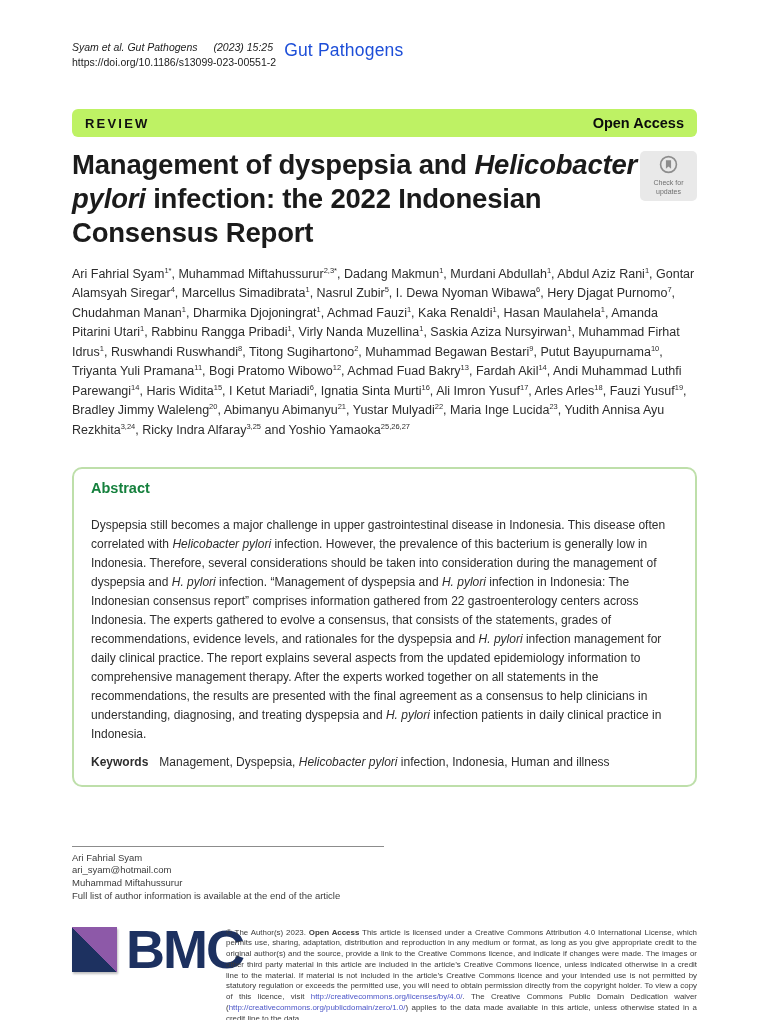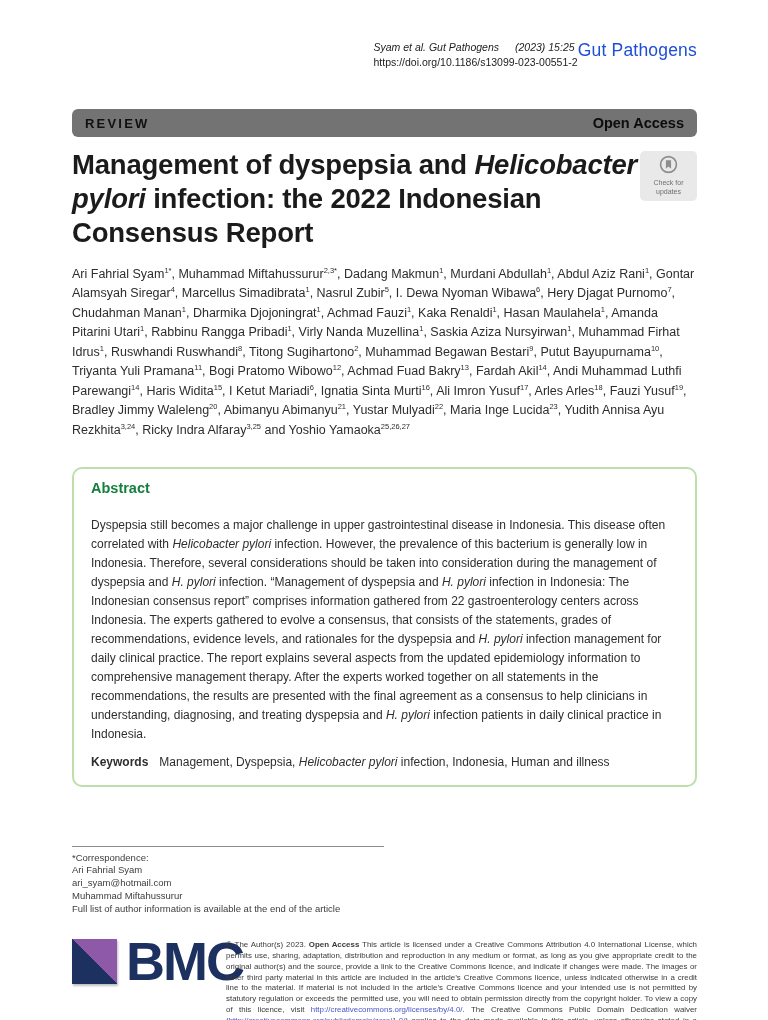--- a/index.html
+++ b/index.html
@@ -6,28 +6,28 @@
   .page{
     width:768px;height:1020px;box-sizing:border-box;
     padding:40px 71px 0 72px;background:#fff;overflow:hidden;
     font-family:"Liberation Sans",sans-serif;color:#231f20;position:relative;
   }
   .it{font-style:italic;}
   .bd{font-weight:bold;}
   sup{font-size:60%;line-height:0;vertical-align:super;}
 
   
-  .topbar{display:flex;justify-content:flex-end;align-items:flex-start;}
+  .topbar{display:flex;justify-content:flex-start;align-items:flex-start;gap:8px;}
   .cite{font-size:10.5px;line-height:1.4;color:#1c1c1c;}
   .cite .l1 .aj{font-style:italic;}
   .cite .l1 .iss{font-style:italic;margin-left:16px;}
   .journal{font-size:17.5px;color:#1d4ed8;letter-spacing:.2px;}
 
   
-  .banner{margin-top:40px;height:28px;background:#737373;border-radius:6px;
+  .banner{margin-top:40px;height:28px;background:#bef264;border-radius:6px;
     display:flex;align-items:center;justify-content:space-between;padding:0 13px;}
   .review{font-weight:bold;font-size:13px;letter-spacing:2.2px;color:#101010;}
   .open-access{font-weight:bold;font-size:14.5px;color:#0c0c0c;}
 
   
   .title-row{position:relative;margin-top:11px;}
   h1{margin:0;font-size:27.5px;line-height:1.23;font-weight:600;
      letter-spacing:-.2px;width:580px;color:#1b1b1b;}
   .check-badge{position:absolute;top:3px;right:0;width:53px;background:#e9e9e9;
      border-radius:5px;text-align:center;padding:3px 2px 4px;cursor:pointer;}
@@ -100,21 +100,20 @@
     <h2>Abstract</h2>
     <p class="abs-body"><span>Dyspepsia still becomes a major challenge in upper gastrointestinal disease in Indonesia. This disease often correlated with </span><span class="it">Helicobacter pylori</span><span> infection. However, the prevalence of this bacterium is generally low in Indonesia. Therefore, several considerations should be taken into consideration during the management of dyspepsia and </span><span class="it">H. pylori</span><span> infection. “Management of dyspepsia and </span><span class="it">H. pylori</span><span> infection in Indonesia: The Indonesian consensus report” comprises information gathered from 22 gastroenterology centers across Indonesia. The experts gathered to evolve a consensus, that consists of the statements, grades of recommendations, evidence levels, and rationales for the dyspepsia and </span><span class="it">H. pylori</span><span> infection management for daily clinical practice. The report explains several aspects from the updated epidemiology information to comprehensive management therapy. After the experts worked together on all statements in the recommendations, the results are presented with the final agreement as a consensus to help clinicians in understanding, diagnosing, and treating dyspepsia and </span><span class="it">H. pylori</span><span> infection patients in daily clinical practice in Indonesia.</span></p>
     <p class="keywords">
       <span class="kw-label">Keywords</span><span><span>Management, Dyspepsia, </span><span class="it">Helicobacter pylori</span><span> infection, Indonesia, Human and illness</span></span>
     </p>
   </section>
 
   <div class="corr">
     <hr class="corr-rule">
     <div>
-        <div>*Correspondence:</div>
         <div>Ari Fahrial Syam</div>
         <div>ari_syam@hotmail.com</div>
         <div>Muhammad Miftahussurur</div>
         <div>Full list of author information is available at the end of the article</div>
       </div>
   </div>
 
   <footer class="footer">
     <div class="bmc">
       <div class="bmc-square"></div>

